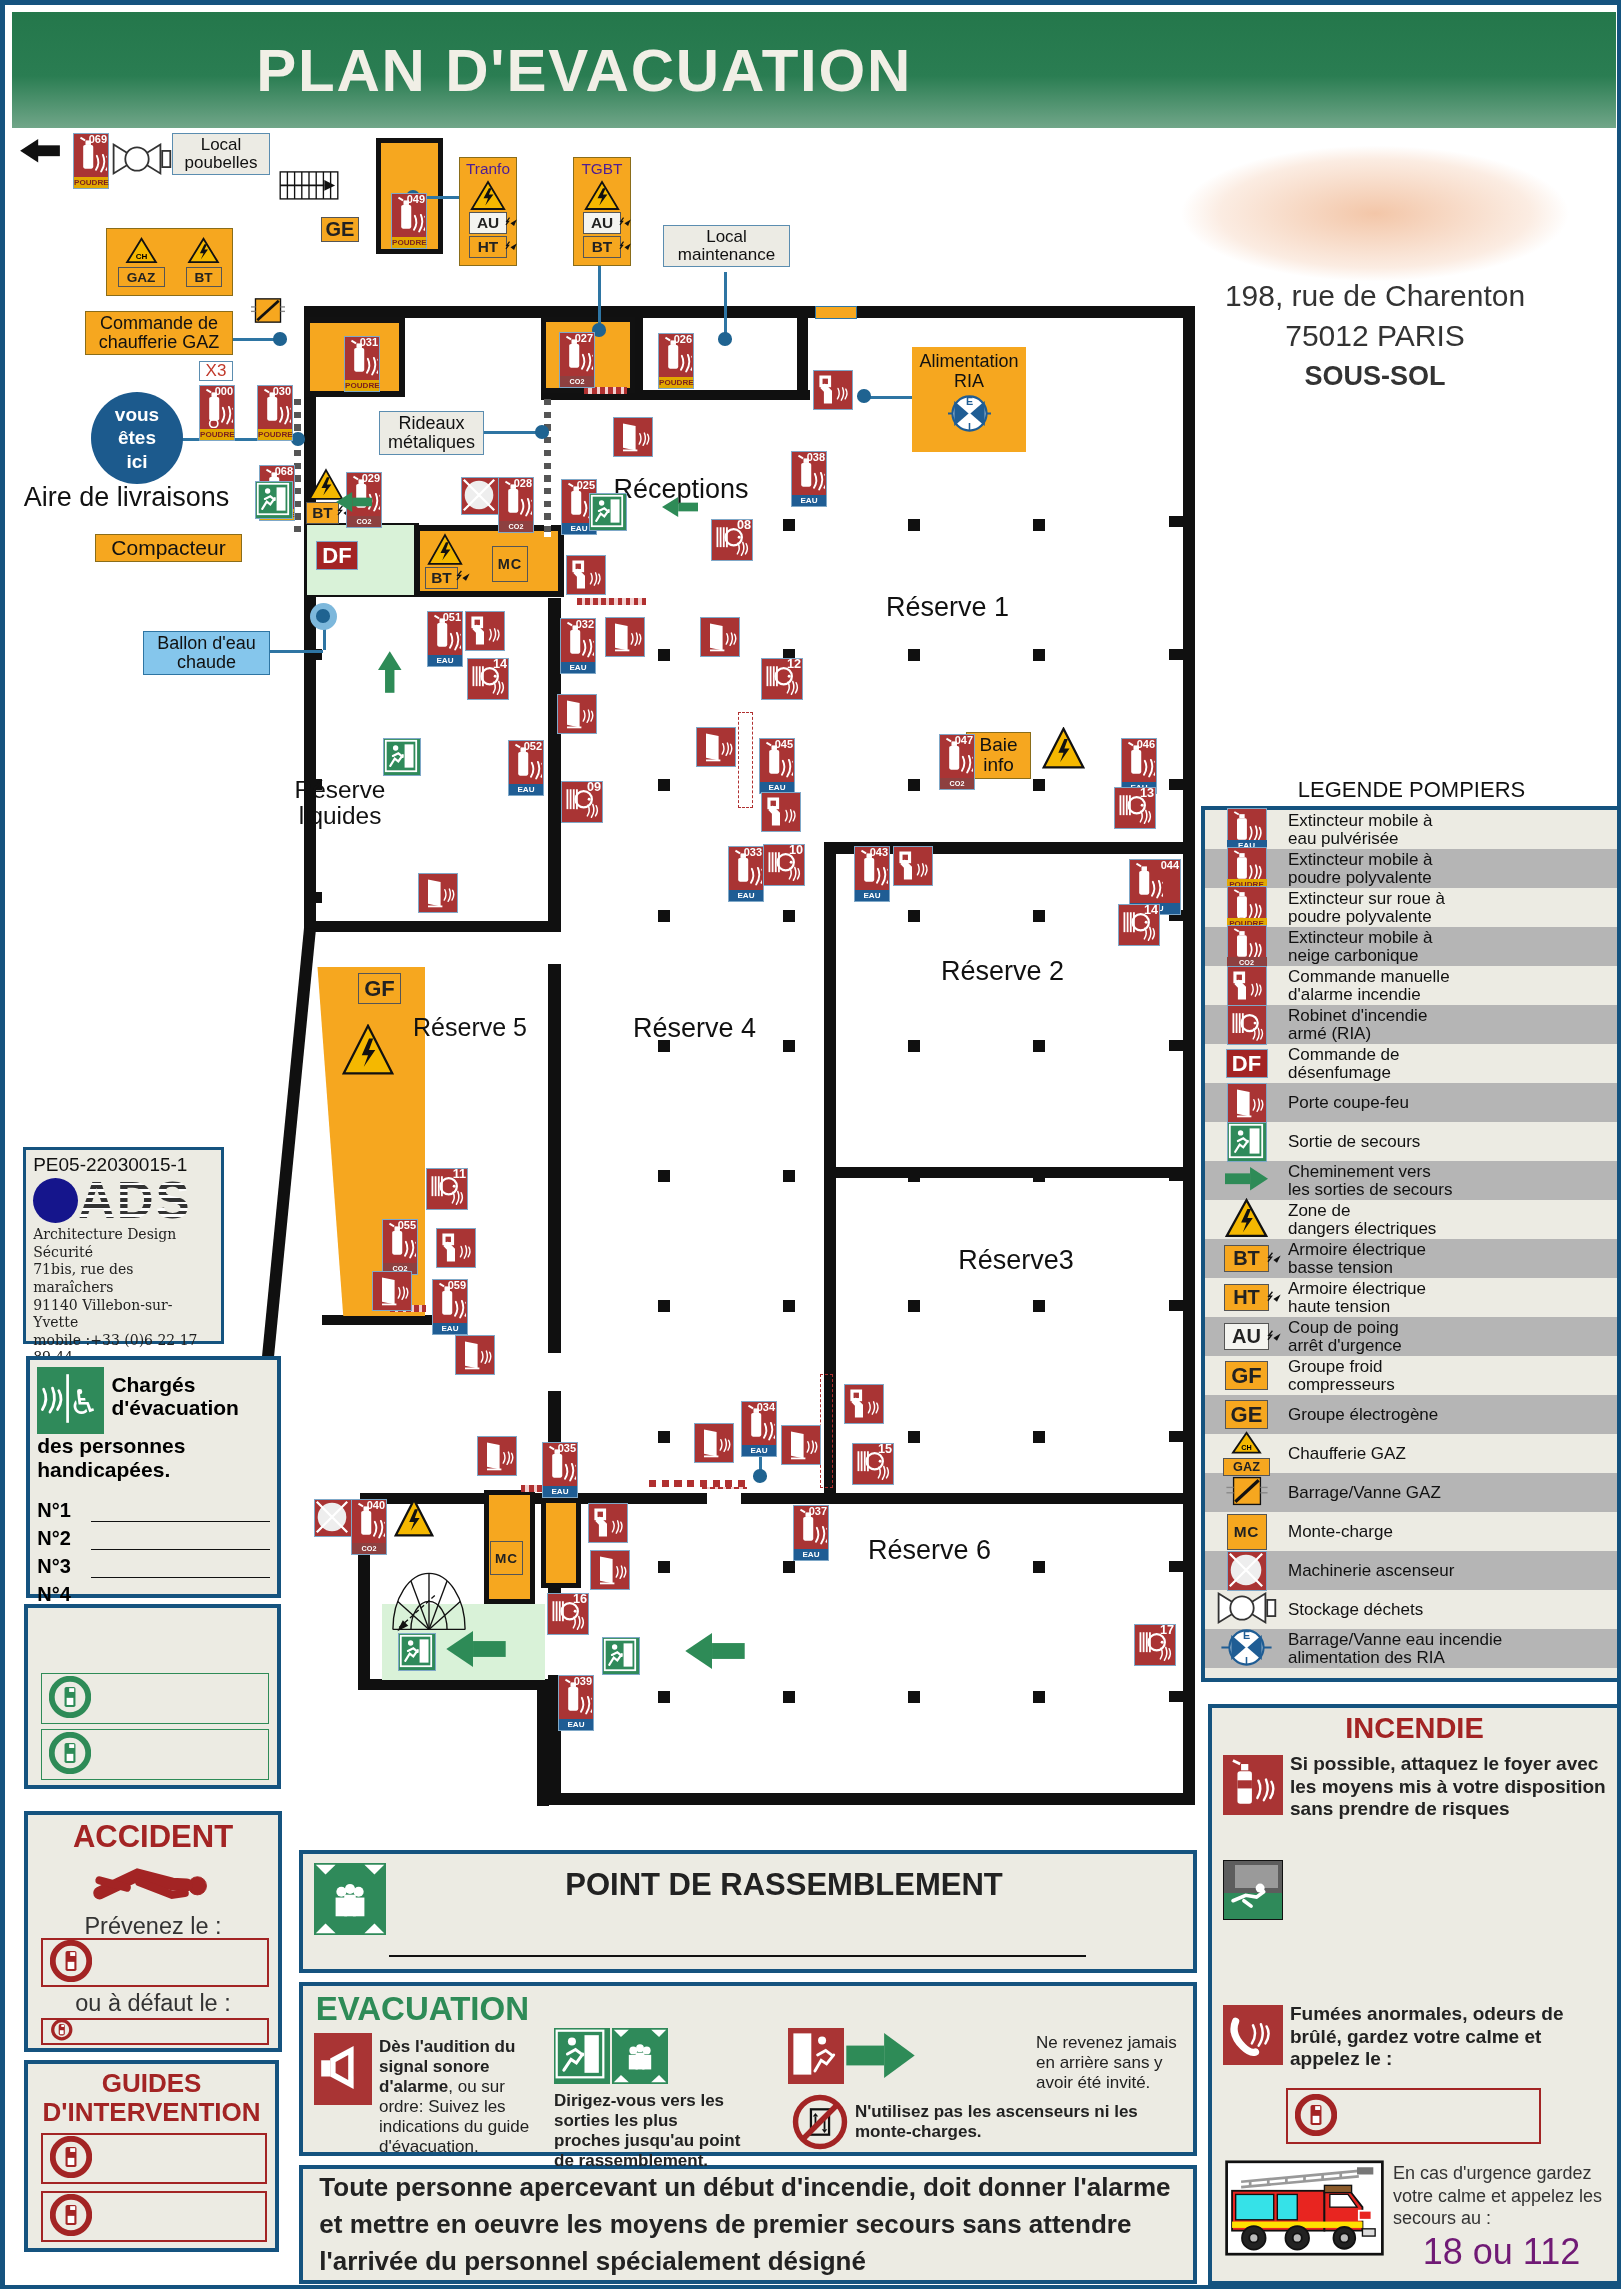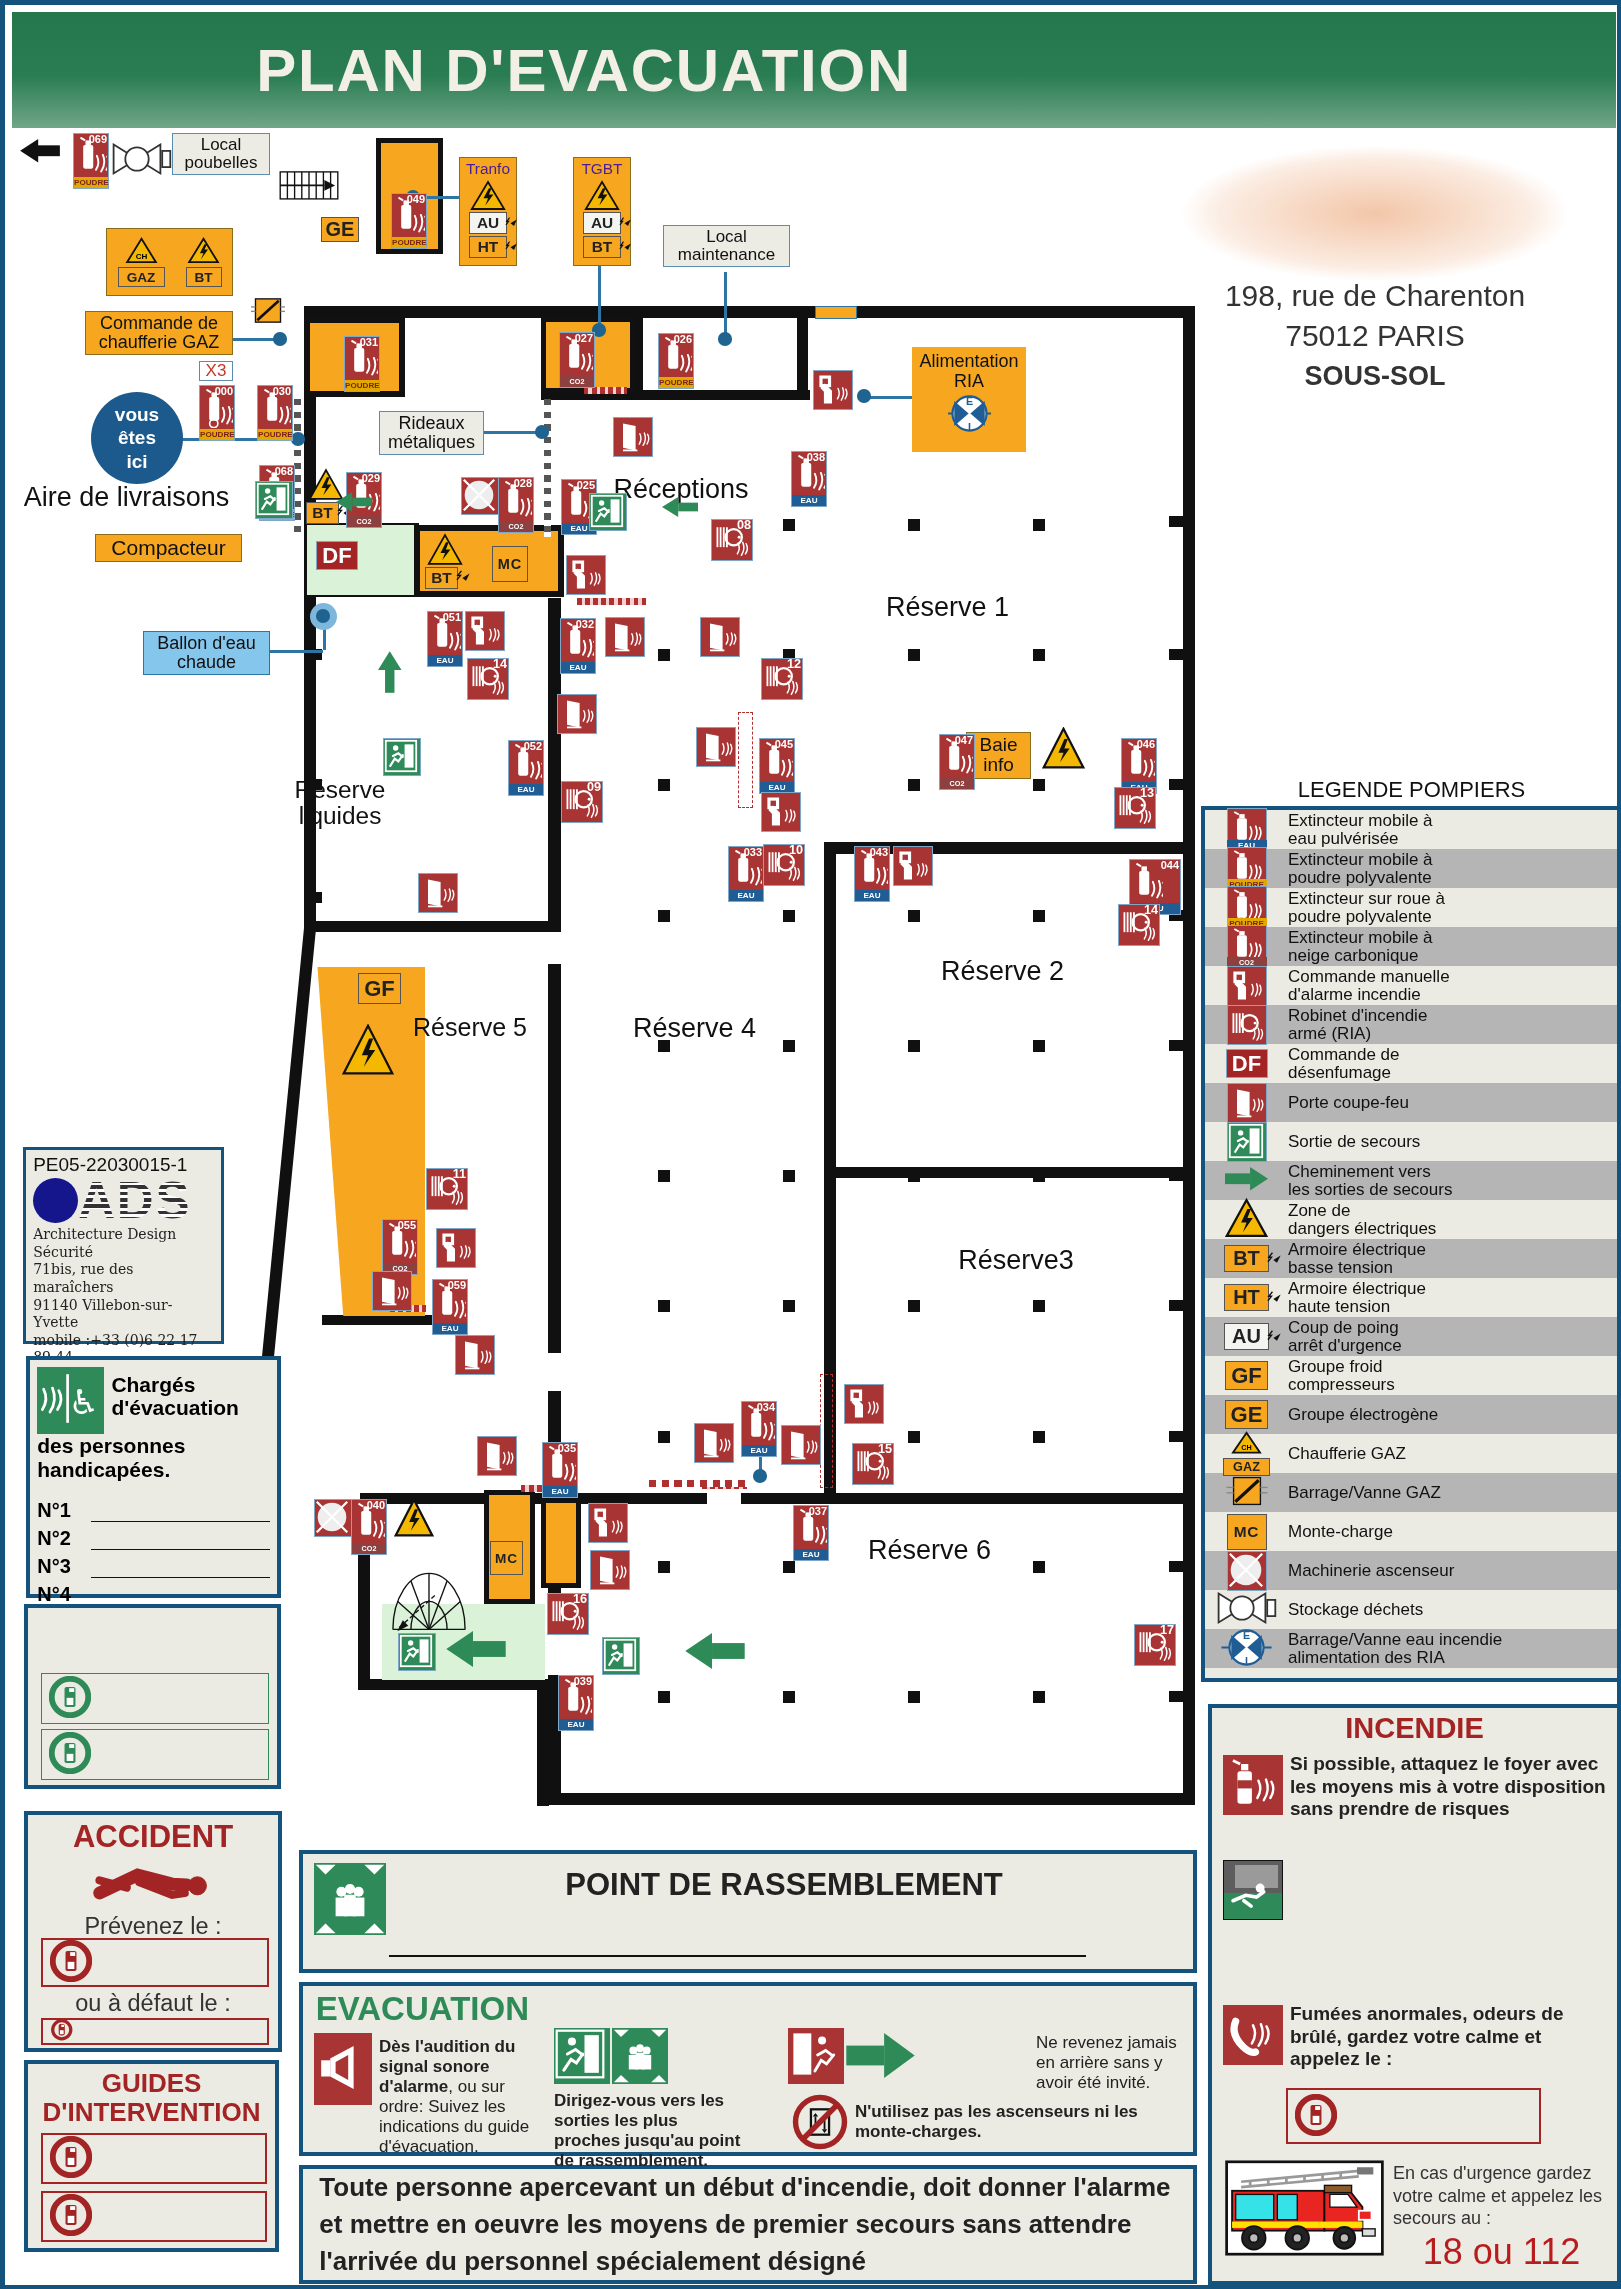--- a/index.html
+++ b/index.html
@@ -1621,16 +1621,16 @@
             <circle cx="34" cy="88" r="5" fill="#bbb"></circle>
             <circle cx="82" cy="88" r="13" fill="#222"></circle>
             <circle cx="82" cy="88" r="5" fill="#bbb"></circle>
             <circle cx="134" cy="88" r="12" fill="#222"></circle>
             <circle cx="134" cy="88" r="5" fill="#bbb"></circle>
           </g>
  <rect x="150" y="58" width="14" height="10" fill="#e82520" stroke="#fff" stroke-width="2"></rect>
  <rect x="154" y="78" width="14" height="8" fill="#ddd" stroke="#111" stroke-width="1.5"></rect>
         </svg></span>
     <div style="position:absolute;left:181px;top:454px;width:222px;font-size:18px;line-height:22.6px;color:#333">En cas d'urgence gardez votre calme et appelez les secours au :</div>
-    <div style="position:absolute;left:181px;top:523px;width:217px;font-size:36px;color:#b91c1c;text-align:center">18 ou 112</div>
+    <div style="position:absolute;left:181px;top:523px;width:217px;font-size:36px;color:#701a75;text-align:center">18 ou 112</div>
   </div>
 </div>
 
 
 </body></html>

